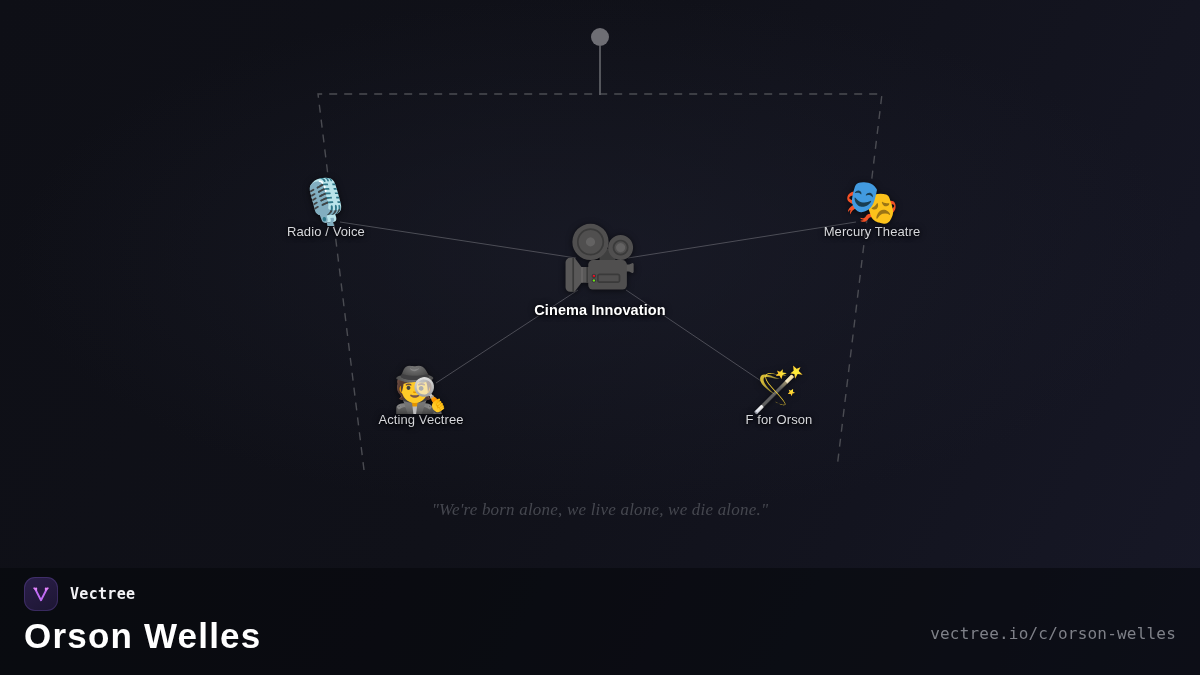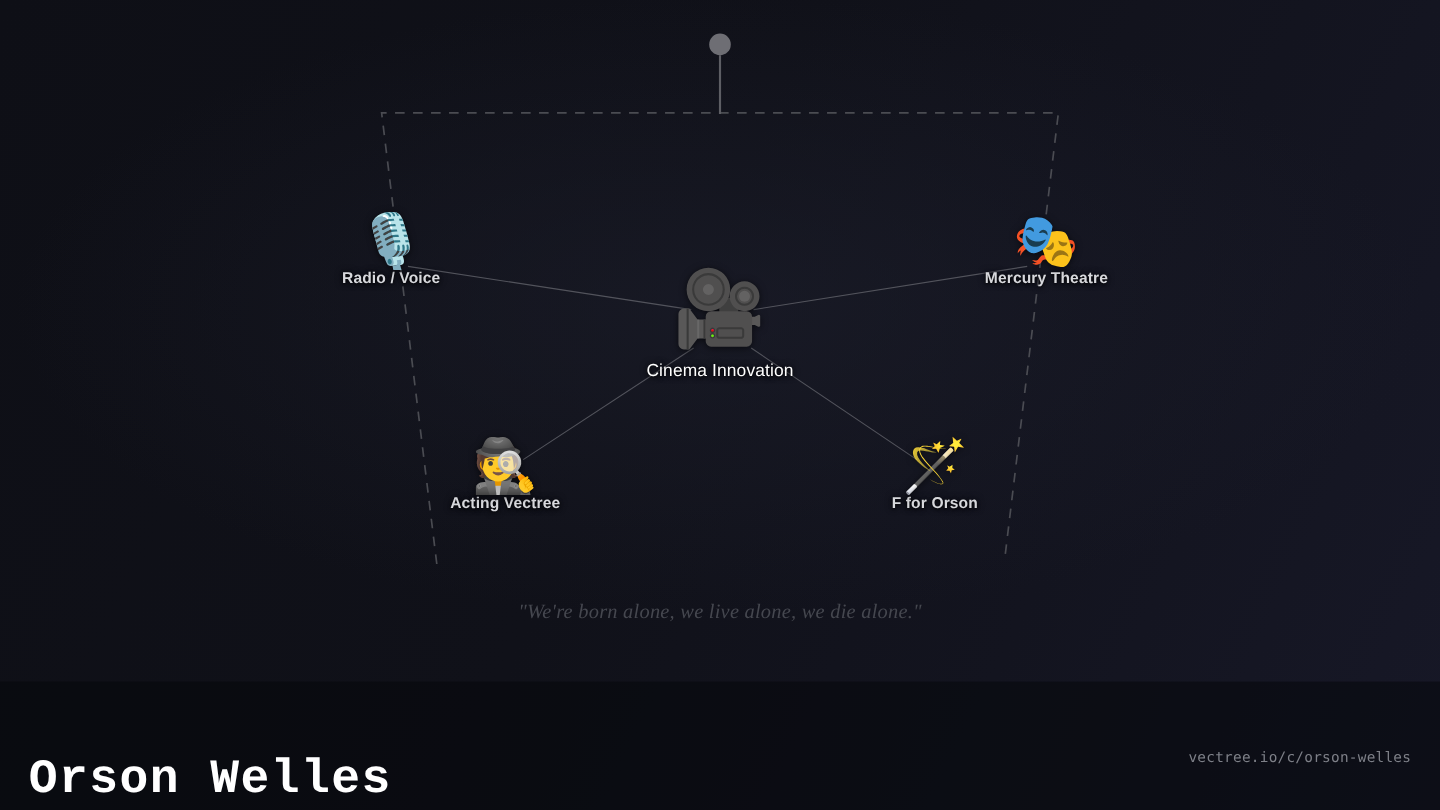--- a/index.html
+++ b/index.html
@@ -38,27 +38,26 @@
     line-height: 1;
     display: block;
     filter: drop-shadow(0 1px 3px rgba(0,0,0,0.6));
   }
   .node-label {
     display: block;
     color: #d7d8dc;
     font-size: 13px;
     letter-spacing: 0.1px;
     text-shadow: 0 1px 3px rgba(0,0,0,0.95), 0 0 6px rgba(10,10,16,0.9);
-    font-weight: bold;
   }
   .node.center .node-emoji { font-size: 62px; }
   .node.center .node-label {
     color: #ffffff;
     font-size: 14.5px;
-    font-weight: normal;
+    font-weight: bold;
     margin-top: 13px;
   }
   .node.leaf .node-emoji { font-size: 44px; }
 
   
   .quote {
     position: absolute;
     left: 0;
     right: 0;
     top: 500px;
@@ -98,34 +97,34 @@
   .brand-name {
     color: #f2f2f5;
     font-family: "DejaVu Sans Mono", "Liberation Mono", monospace;
     font-size: 15px;
     font-weight: bold;
     letter-spacing: 0.3px;
   }
   .page-title {
     position: absolute;
     left: 24px;
-    top: 60px;
+    top: 48px;
     color: #ffffff;
-    font-family: Liberation Mono, monospace;
-    font-size: 40px;
+    font-family: Liberation Sans, sans-serif;
+    font-size: 35px;
     font-weight: bold;
     letter-spacing: 1.2px;
   }
   .page-url {
     position: absolute;
     right: 24px;
     top: 56px;
     color: #7e8088;
     font-family: "DejaVu Sans Mono", "Liberation Mono", monospace;
-    font-size: 12px;
+    font-size: 16px;
     letter-spacing: 0.2px;
   }
 </style>
 </head>
 <body>
 
 <div class="stage">
 
   <svg class="graph-layer" viewBox="0 0 1200 675">
 
@@ -165,19 +164,31 @@
 
   <div class="node leaf" style="left:779px; top:397px;">
     <span class="node-emoji">🪄</span>
     <span class="node-label">F for Orson</span>
   </div>
 
   <div class="quote">"We're born alone, we live alone, we die alone."</div>
 
   <div class="footer">
 
+    <div class="brand">
+      <div class="brand-logo">
+        <svg width="22" height="22" viewBox="0 0 22 22" aria-hidden="true">
+          <path d="M5.2 6.0 L11 17.2 L16.8 6.0" fill="none" stroke="#c06cf5" stroke-width="1.9" stroke-linecap="round" stroke-linejoin="round"></path>
+          <path d="M4.1 5.2 L6.4 7.0" fill="none" stroke="#e07ff7" stroke-width="1.7" stroke-linecap="round"></path>
+          <path d="M17.9 5.2 L15.6 7.0" fill="none" stroke="#e07ff7" stroke-width="1.7" stroke-linecap="round"></path>
+          <circle cx="6.1" cy="5.6" r="1.15" fill="#e486ff"></circle>
+          <circle cx="15.9" cy="5.6" r="1.15" fill="#e486ff"></circle>
+        </svg>
+      </div>
+      <span class="brand-name">Vectree</span>
+    </div>
 
     <div class="page-title">Orson Welles</div>
 
     <div class="page-url">vectree.io/c/orson-welles</div>
   </div>
 
 </div>
 
 </body></html>

